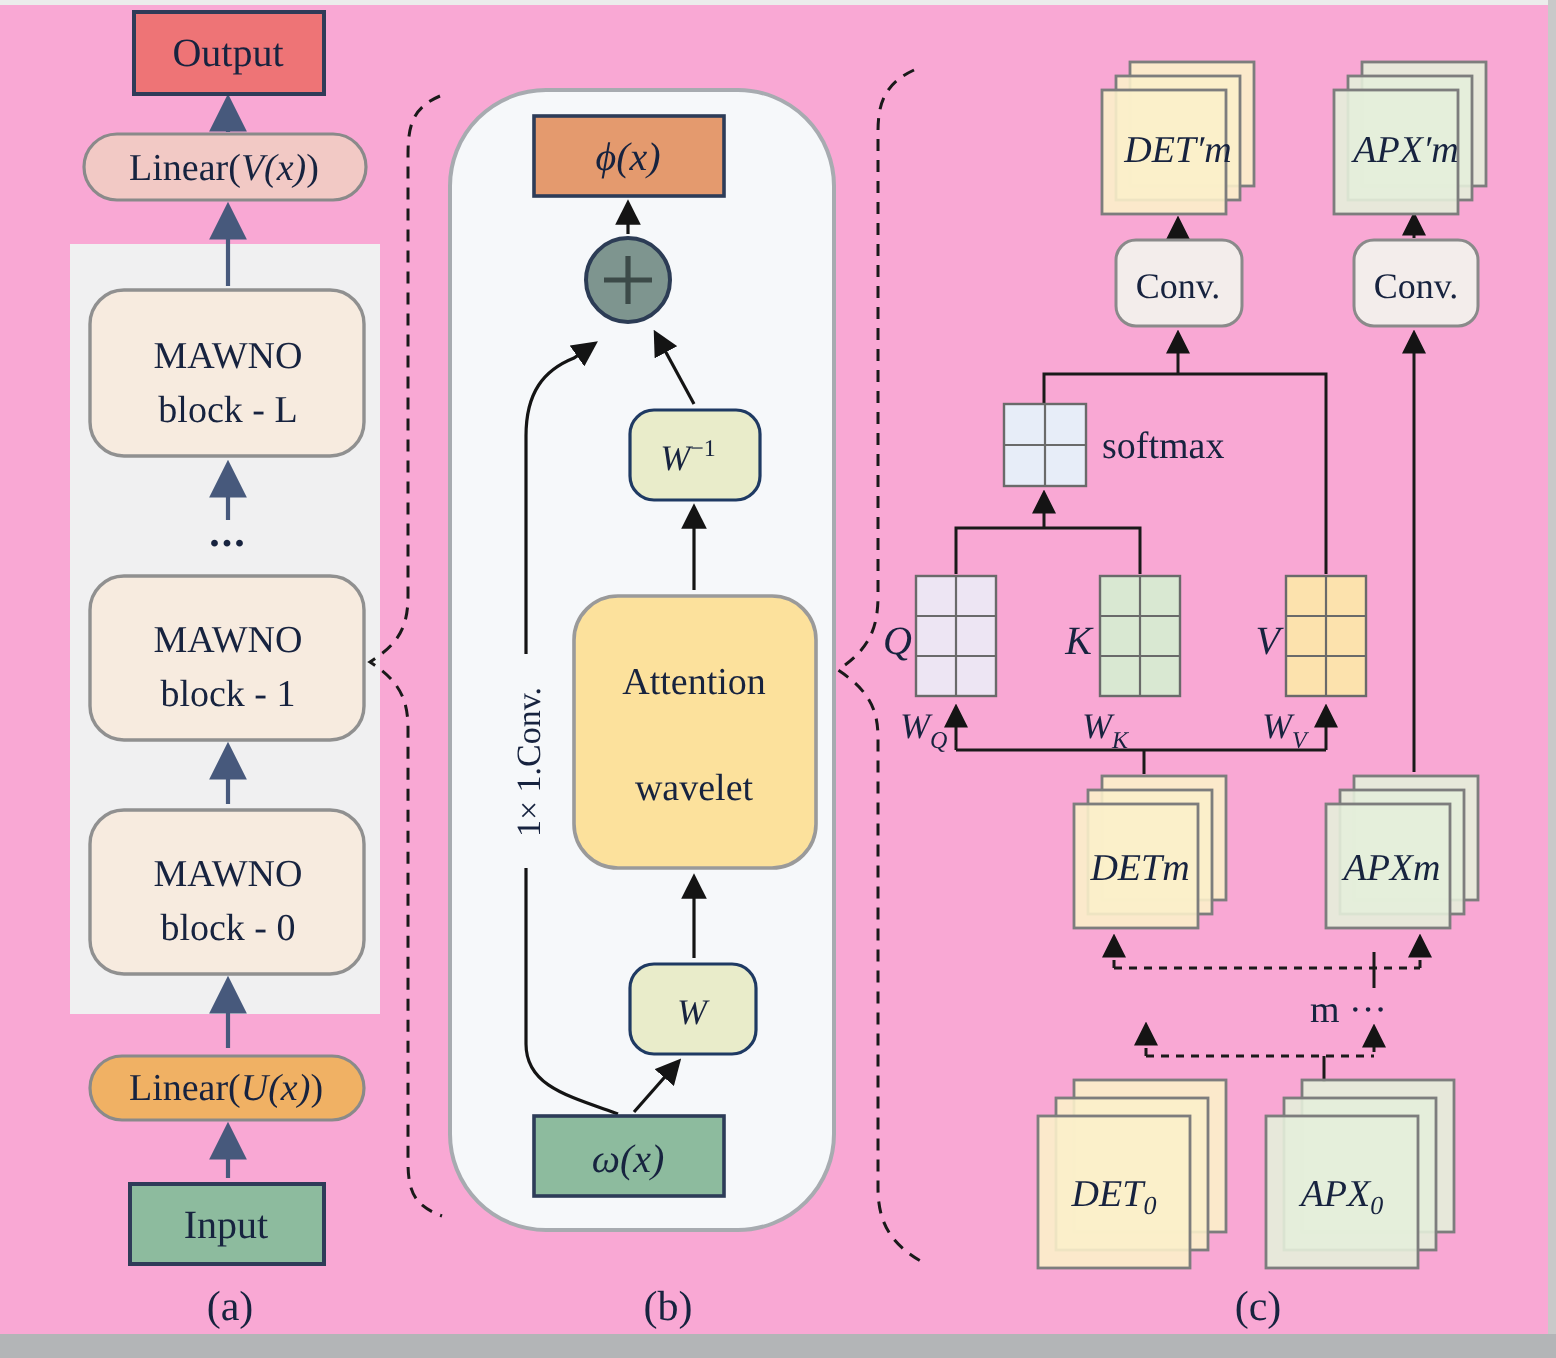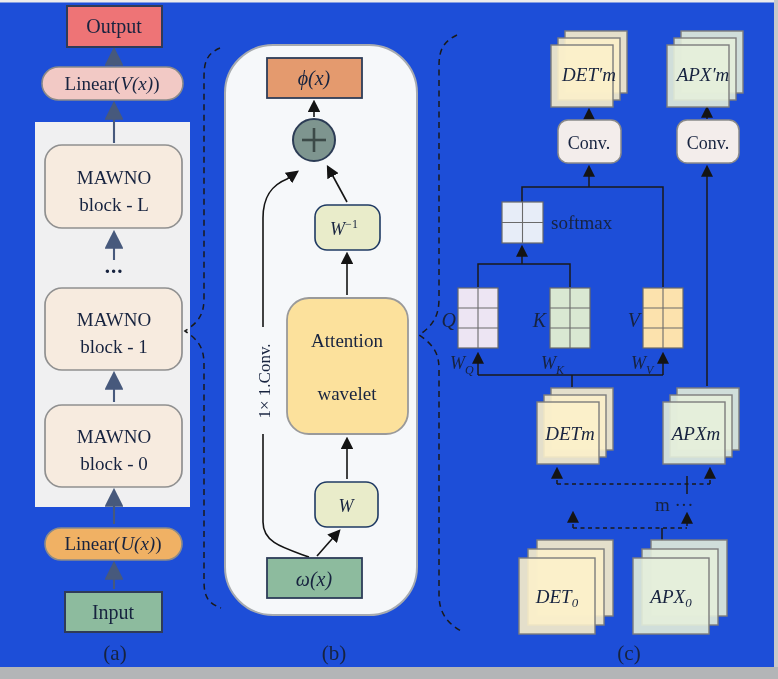--- a/index.html
+++ b/index.html
@@ -1,16 +1,16 @@
 <!DOCTYPE html>
 <html><head>
 <meta charset="utf-8">
 <style>
   html,body{margin:0;padding:0;background:#ffffff;}
-  .stage{position:relative;width:778px;height:679px;background:#1d4ed8;overflow:hidden;}
+  .stage{position:relative;width:778px;height:679px;background:#f9a8d4;overflow:hidden;}
   svg{display:block;}
   .txt{font-family:"Liberation Serif","DejaVu Serif",serif;fill:#17233f;}
   .it{font-style:italic;}
   .ln{stroke:#141414;stroke-width:1.6;fill:none;}
   .lnthin{stroke:#1a1a1a;stroke-width:1.5;fill:none;}
   .dash{stroke-dasharray:6 4.5;}
   .dsh2{stroke-dasharray:4 3.5;}
   .steel{stroke:#47597c;stroke-width:2.1;fill:none;}
   .stk{stroke:#7d7d7d;stroke-width:1.4;fill-opacity:0.9;}
   .grid{stroke:#6a6a6a;stroke-width:1.2;}

